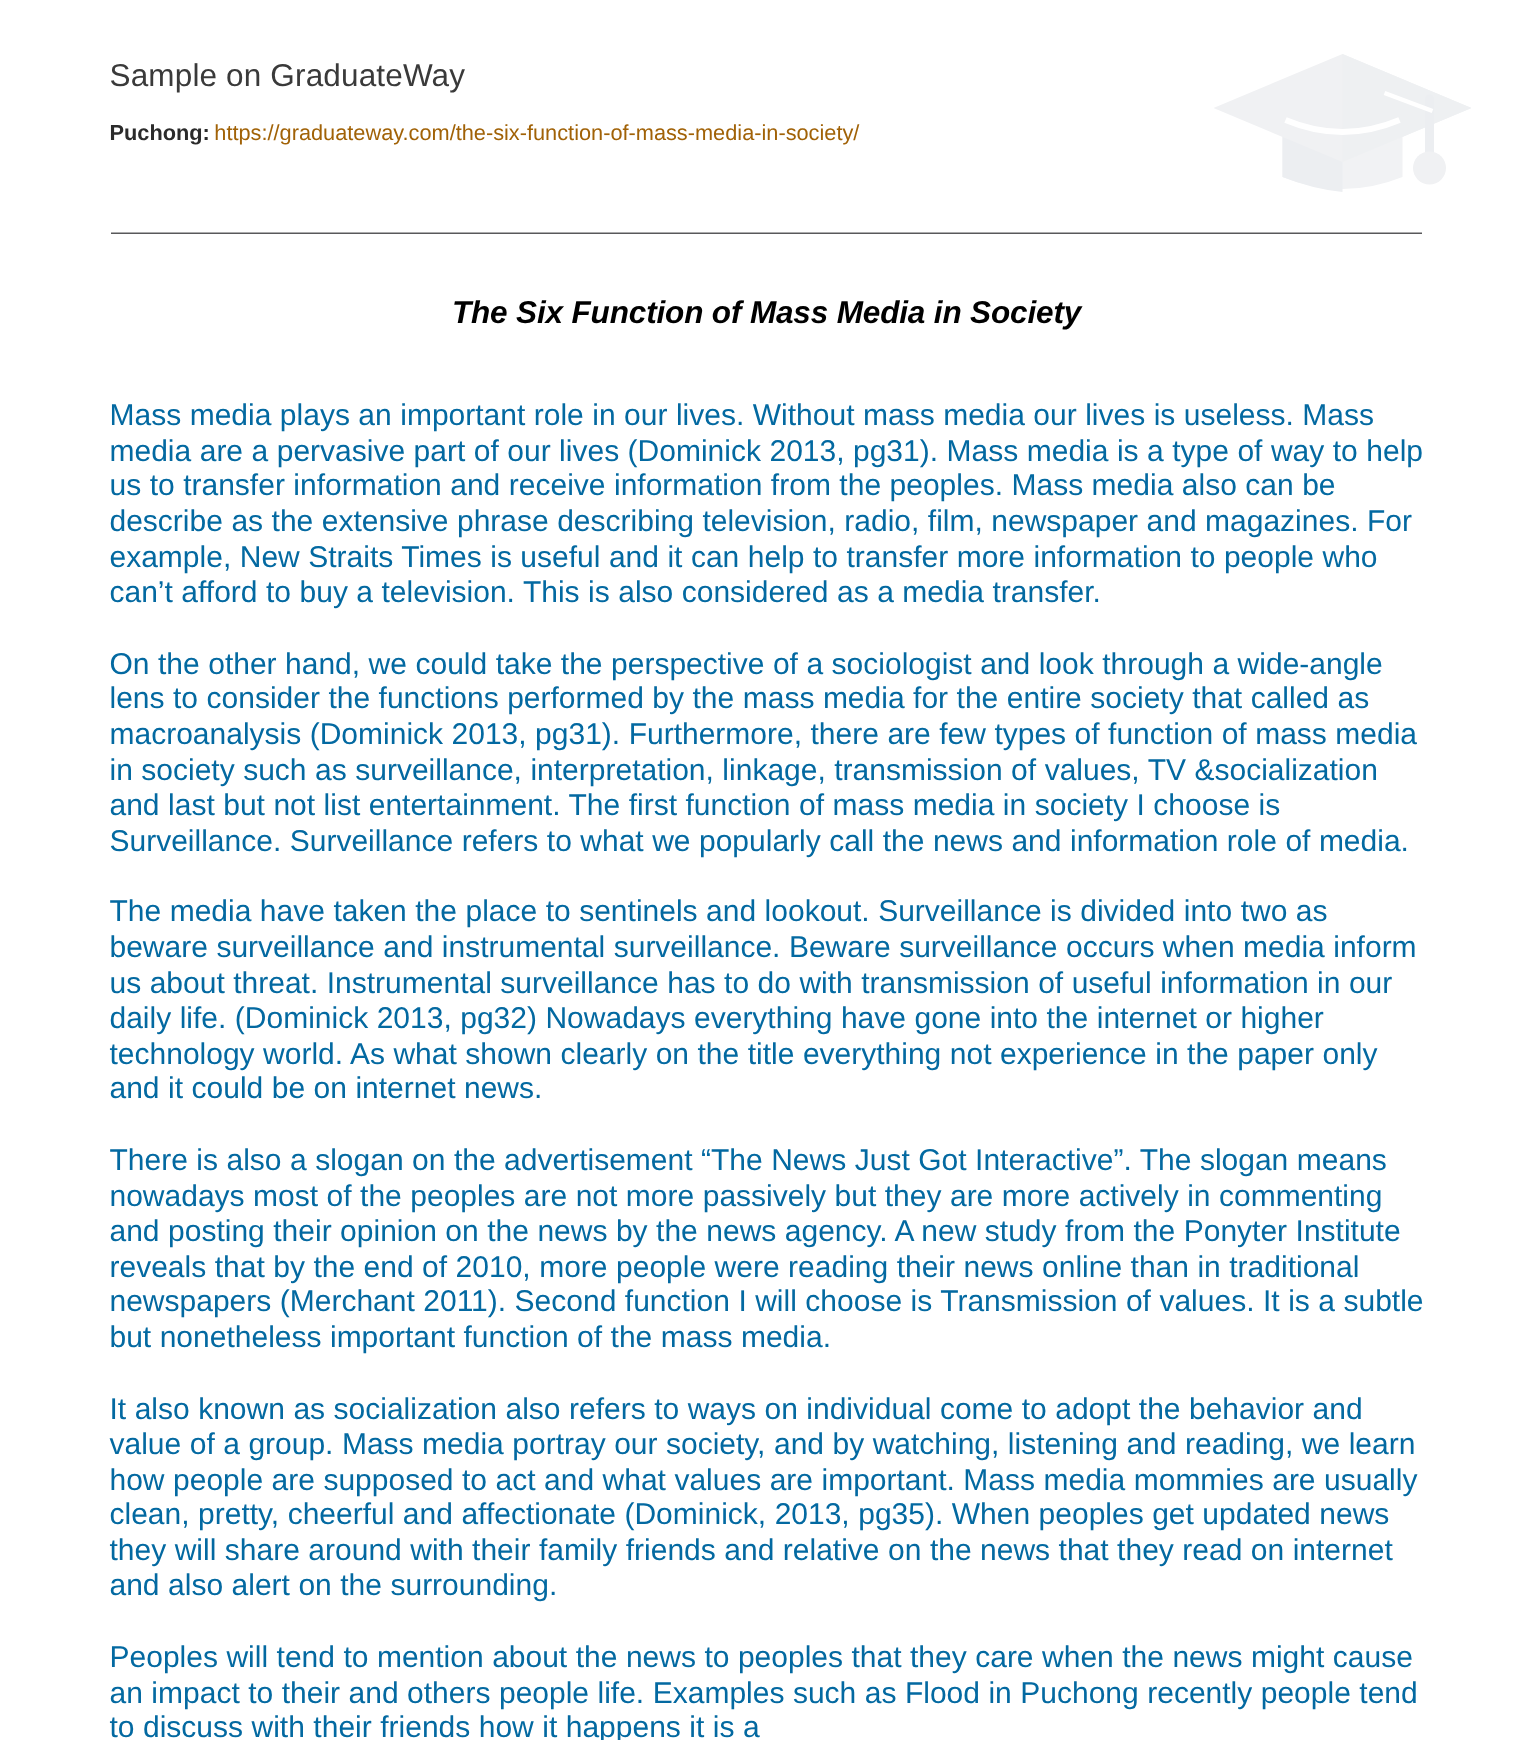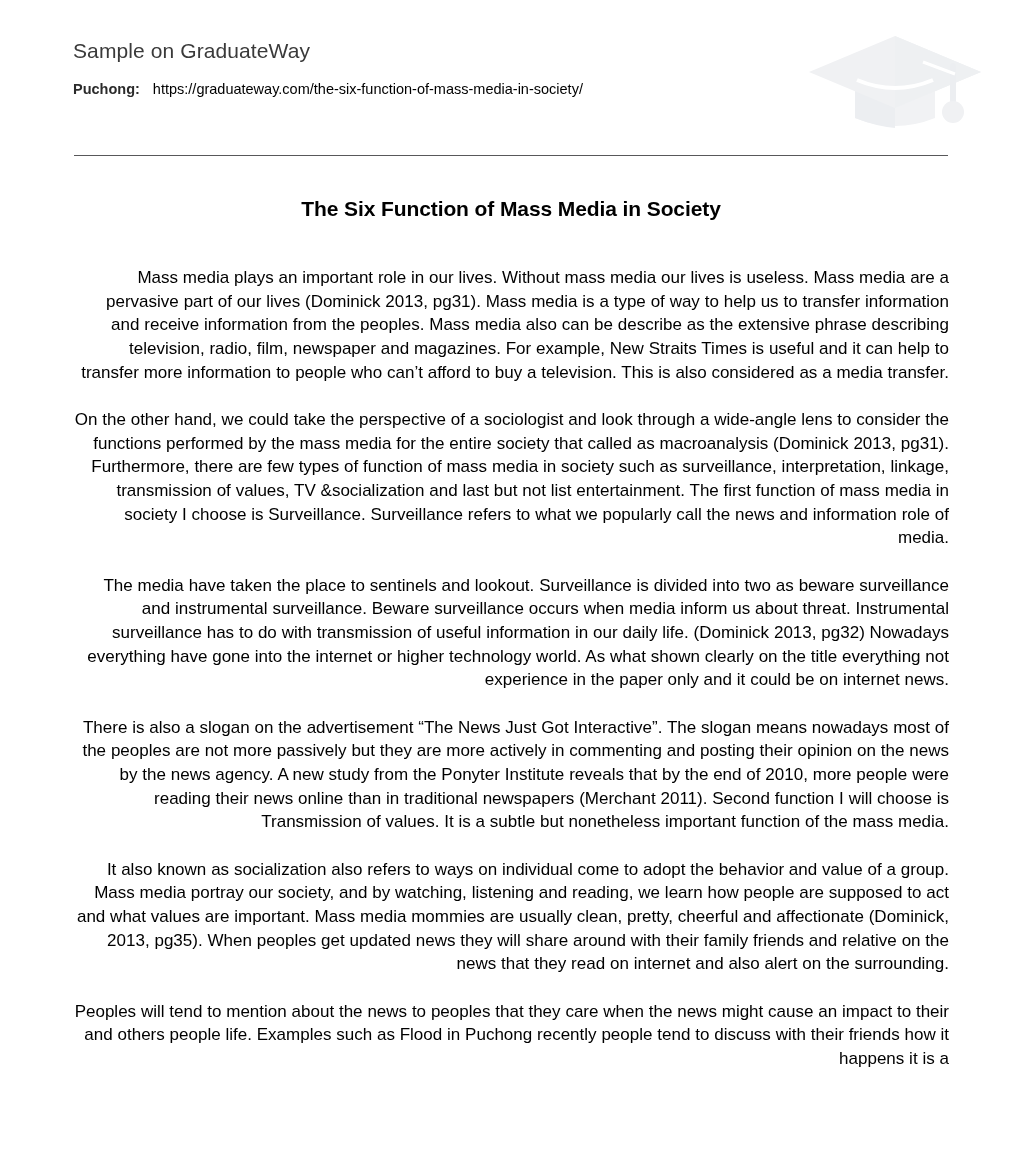--- a/index.html
+++ b/index.html
@@ -46,22 +46,22 @@
     font-size: 14.5px;
     line-height: 1.3;
     white-space: nowrap;
   }
   .source-label {
     font-weight: 700;
     color: #2b2b2b;
   }
   .source-url {
     font-weight: 400;
-    color: #000000;
-    margin-left: 13px;
+    color: #a16207;
+    margin-left: 3px;
   }
 
   
   .logo {
     position: absolute;
     right: 36px;
     top: 22px;
     width: 185px;
     height: 120px;
     pointer-events: none;
@@ -86,28 +86,29 @@
   }
 
   .doc-title {
     font-size: 21px;
     font-weight: 700;
     color: #000000;
     text-align: center;
     line-height: 1.25;
     margin: 0 0 44px 0;
     letter-spacing: -0.1px;
+    font-style: italic;
   }
 
   .para {
-    font-size: 17px;
+    font-size: 20px;
     line-height: 23.6px;
-    color: #000000;
+    color: #0369a1;
     margin: 0 0 24px 0;
-    text-align: right;
+    text-align: left;
     word-spacing: 0.1px;
   }
   .para:last-child {
     margin-bottom: 4px;
   }
 </style>
 </head>
 <body>
 
 <div class="page">

